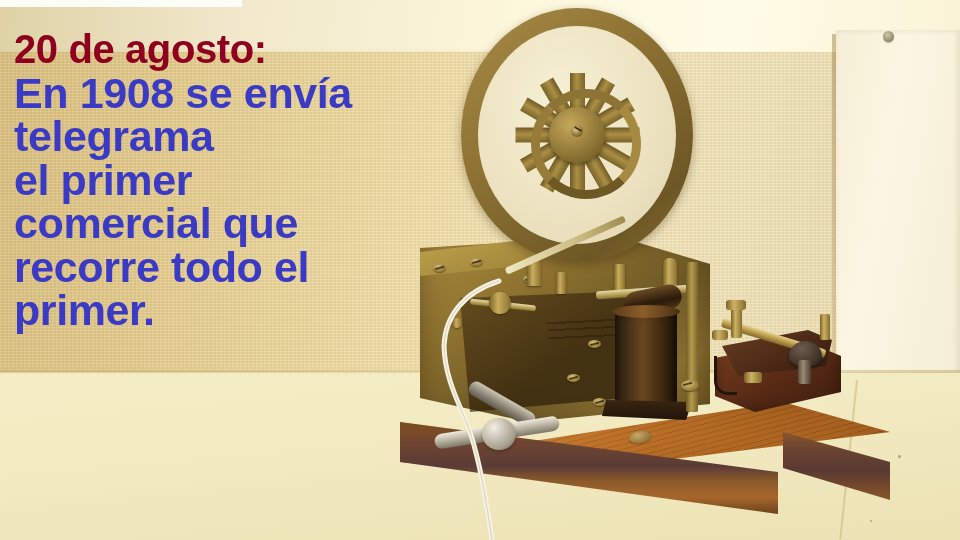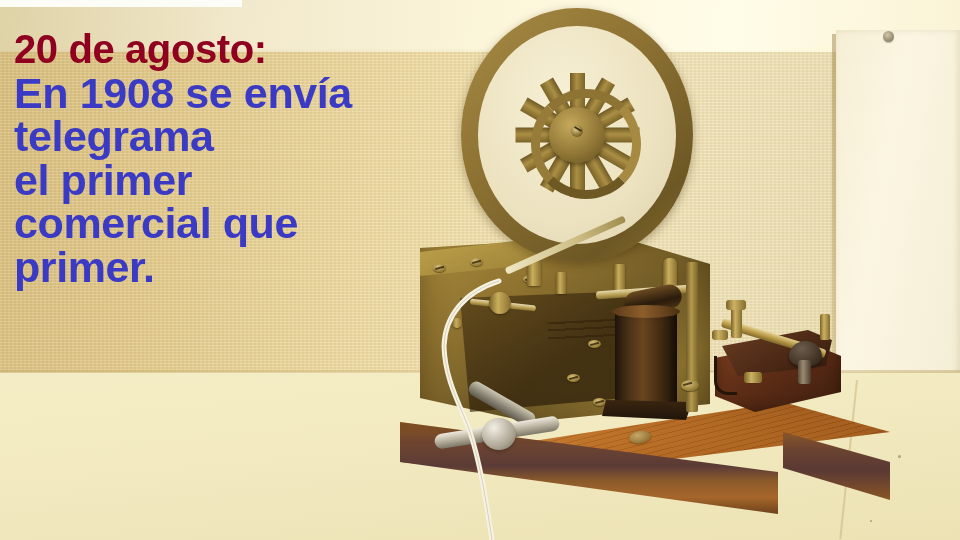--- a/index.html
+++ b/index.html
@@ -394,17 +394,18 @@
 
   </div>
 
   <div class="caption">
     <span class="cap-line cap-date">20 de agosto:</span>
     <div class="cap-body">
       <span class="cap-line">En 1908 se envía</span>
       <span class="cap-line">telegrama</span>
       <span class="cap-line">el primer</span>
       <span class="cap-line">comercial que</span>
+      <span class="cap-line">recorre todo el</span>
       <span class="cap-line">primer.</span>
     </div>
   </div>
 
 </div>
 
 </body></html>

